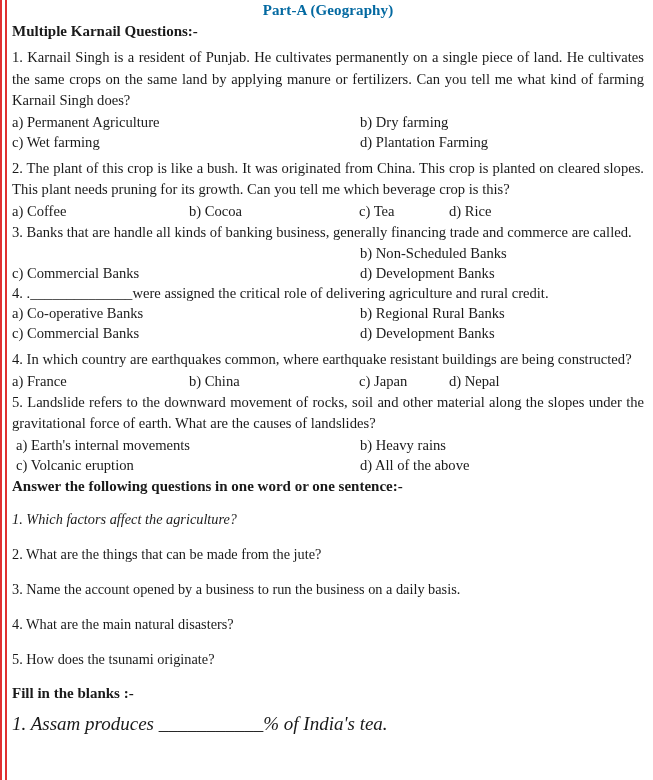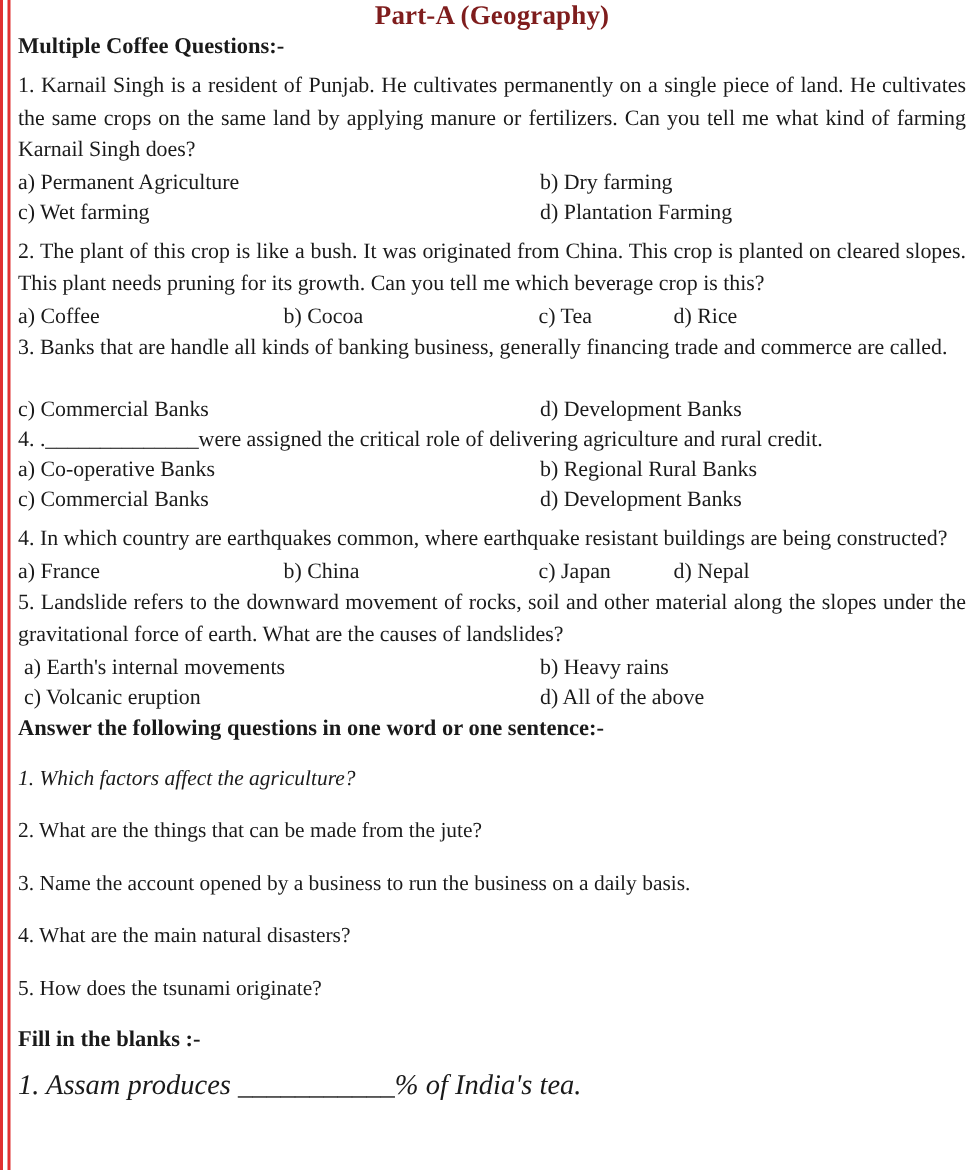--- a/index.html
+++ b/index.html
@@ -37,23 +37,23 @@
   .content {
     position: absolute;
     left: 12px;
     top: 0;
     width: 632px;
     height: 780px;
     box-sizing: border-box;
   }
   .doc-title {
     text-align: center;
-    color: #7f1d1d;
+    color: #0369a1;
     font-weight: bold;
-    font-size: 18px;
+    font-size: 15px;
     letter-spacing: 0.1px;
     margin: 3px 0 0 0;
     padding: 0;
     line-height: 15px;
   }
   .section-head {
     font-weight: bold;
     font-size: 15px;
     line-height: 20px;
     margin: 3px 0 0 0;
@@ -124,21 +124,21 @@
 <body>
 
 <div class="page">
 
   <div class="left-rule"></div>
 
   <div class="content">
 
     <div class="doc-title">Part-A (Geography)</div>
 
-    <div class="section-head">Multiple Coffee Questions:-</div>
+    <div class="section-head">Multiple Karnail Questions:-</div>
 
     <p class="q-para">1. Karnail Singh is a resident of Punjab. He cultivates permanently on a single piece of land. He cultivates the same crops on the same land by applying manure or fertilizers. Can you tell me what kind of farming Karnail Singh does?</p>
     <div class="opts2">
       <span class="c1">a) Permanent Agriculture</span>
       <span class="c2">b) Dry farming</span>
     </div>
     <div class="opts2">
       <span class="c1">c) Wet farming</span>
       <span class="c2">d) Plantation Farming</span>
     </div>
@@ -146,20 +146,21 @@
     <p class="q-para">2.  The plant of this crop is like a bush. It was originated from China. This crop is planted on cleared slopes. This plant needs pruning for its growth. Can you tell me which beverage crop is this?</p>
     <div class="opts4">
       <span class="c1">a) Coffee</span>
       <span class="c2">b) Cocoa</span>
       <span class="c3">c) Tea</span>
       <span class="c4">d) Rice</span>
     </div>
 
     <p class="q-para nospace">3.  Banks that are handle all kinds of banking business, generally financing trade and commerce are called.</p>
     <div class="opts2">
+      <span class="c2">b) Non-Scheduled Banks</span>
     </div>
     <div class="opts2">
       <span class="c1">c) Commercial Banks</span>
       <span class="c2">d) Development Banks</span>
     </div>
 
     <div class="opts2">
       <span class="c1">4. .______________were assigned the critical role of delivering agriculture and rural credit.</span>
     </div>
     <div class="opts2">

